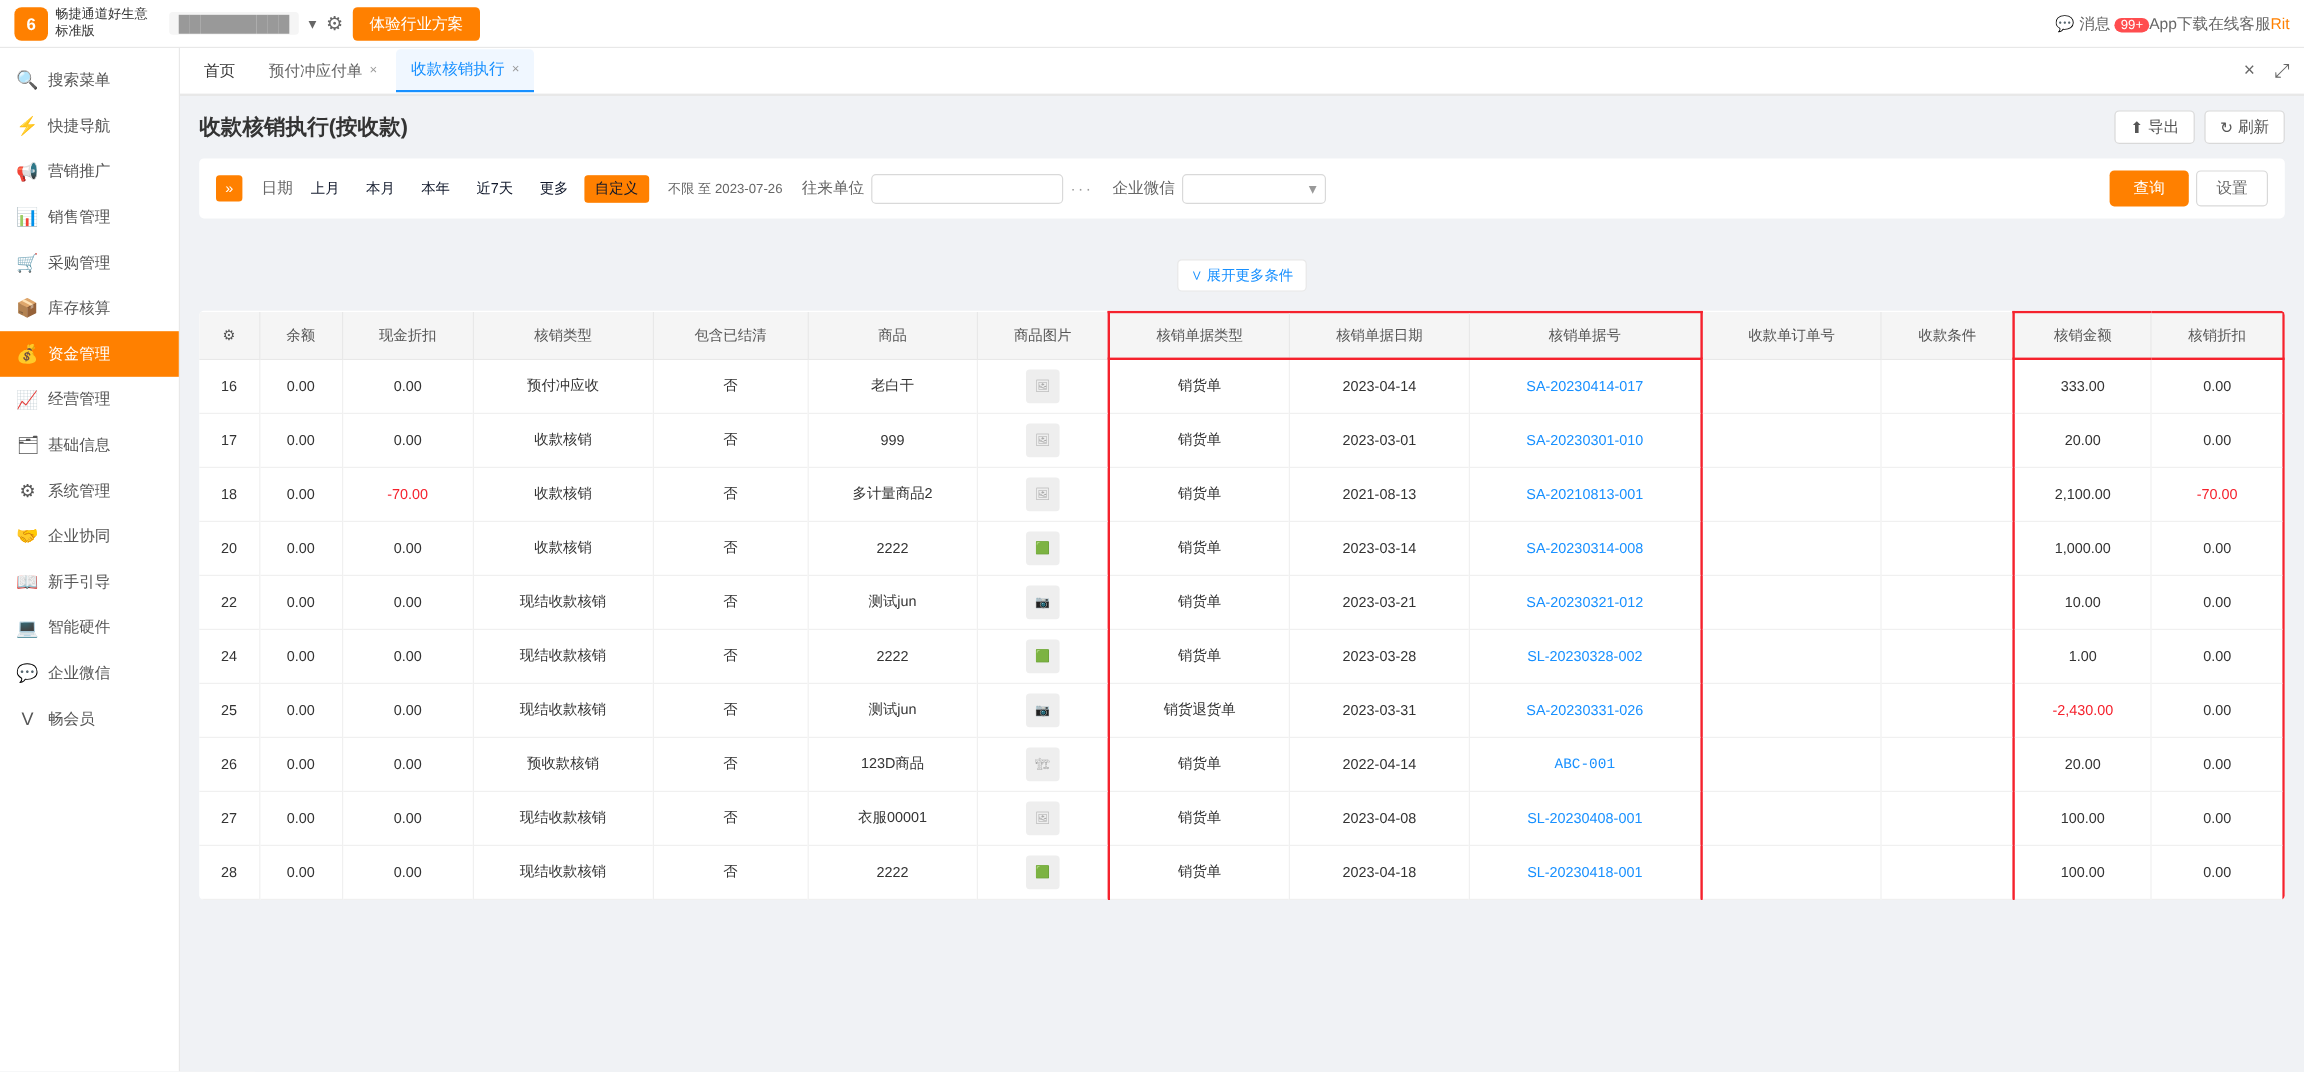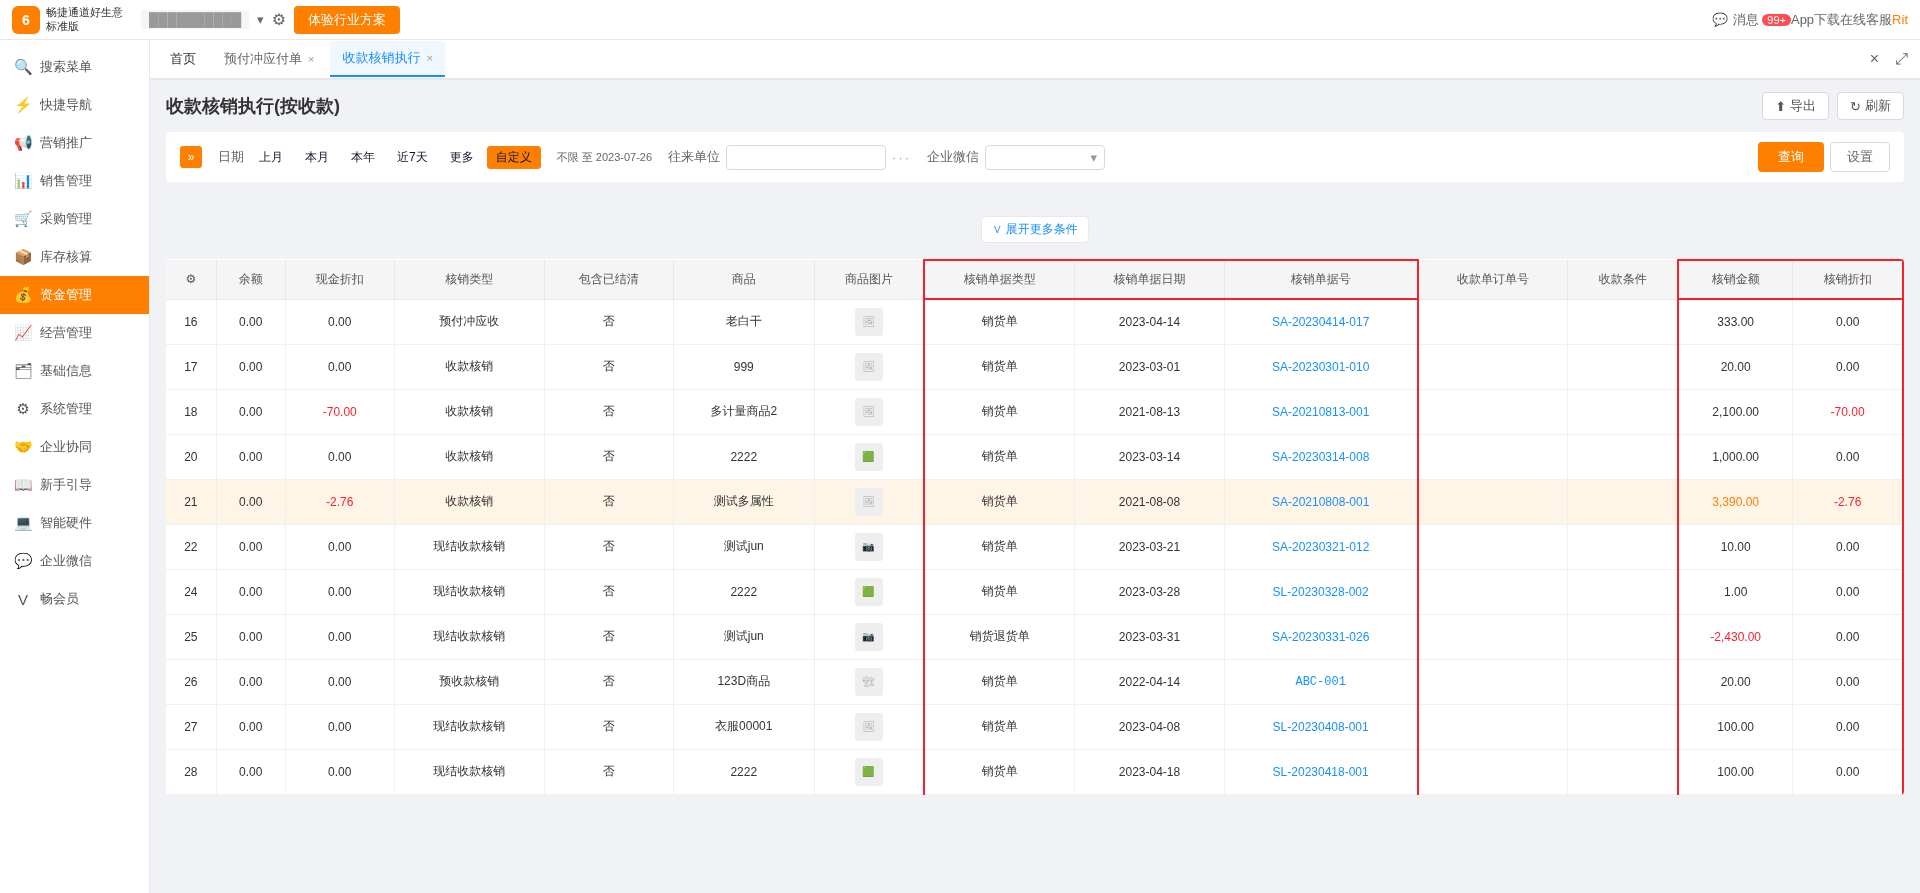--- a/index.html
+++ b/index.html
@@ -335,36 +335,20 @@
                 <td>2222</td>
                 <td><span class="img-placeholder">🟩</span></td>
                 <td style="border-top: none; border-bottom: none; border-left: 2px solid rgb(245, 34, 45);">销货单</td>
                 <td style="border-top: none; border-bottom: none;">2023-03-14</td>
                 <td class="td-link" style="border-top: none; border-bottom: none; border-right: 2px solid rgb(245, 34, 45);"><a class="td-link" href="#">SA-20230314-008</a></td>
                 <td></td>
                 <td></td>
                 <td style="border-top: none; border-bottom: none; border-left: 2px solid rgb(245, 34, 45);">1,000.00</td>
                 <td style="border-top: none; border-bottom: none; border-right: 2px solid rgb(245, 34, 45);">0.00</td>
               </tr>
-              <tr class="highlighted">
-                <td>21</td>
-                <td>0.00</td>
-                <td class="td-red">-2.76</td>
-                <td>收款核销</td>
-                <td>否</td>
-                <td>测试多属性</td>
-                <td><span class="img-placeholder">🖼</span></td>
-                <td style="border-top: none; border-bottom: none; border-left: 2px solid rgb(245, 34, 45);">销货单</td>
-                <td style="border-top: none; border-bottom: none;">2021-08-08</td>
-                <td class="td-link" style="border-top: none; border-bottom: none; border-right: 2px solid rgb(245, 34, 45);"><a class="td-link" href="#">SA-20210808-001</a></td>
-                <td></td>
-                <td></td>
-                <td class="td-orange" style="border-top: none; border-bottom: none; border-left: 2px solid rgb(245, 34, 45);">3,390.00</td>
-                <td class="td-red" style="border-top: none; border-bottom: none; border-right: 2px solid rgb(245, 34, 45);">-2.76</td>
-              </tr>
               <tr>
                 <td>22</td>
                 <td>0.00</td>
                 <td>0.00</td>
                 <td>现结收款核销</td>
                 <td>否</td>
                 <td>测试jun</td>
                 <td><span class="img-placeholder">📷</span></td>
                 <td style="border-top: none; border-bottom: none; border-left: 2px solid rgb(245, 34, 45);">销货单</td>
                 <td style="border-top: none; border-bottom: none;">2023-03-21</td>

